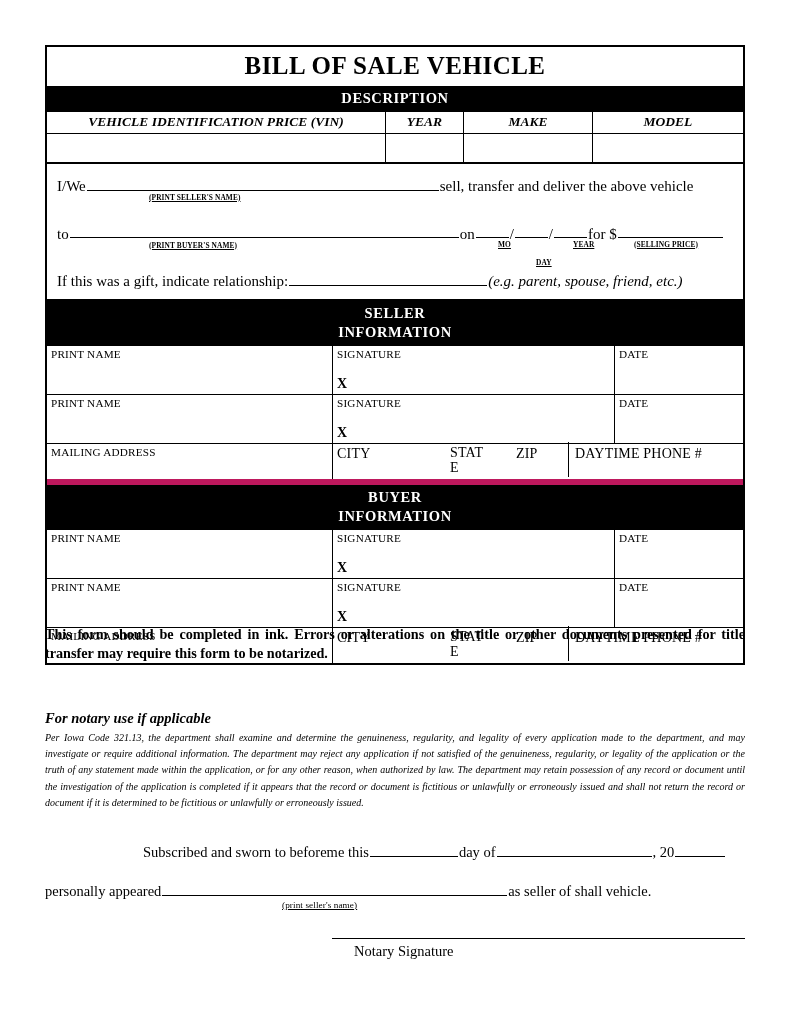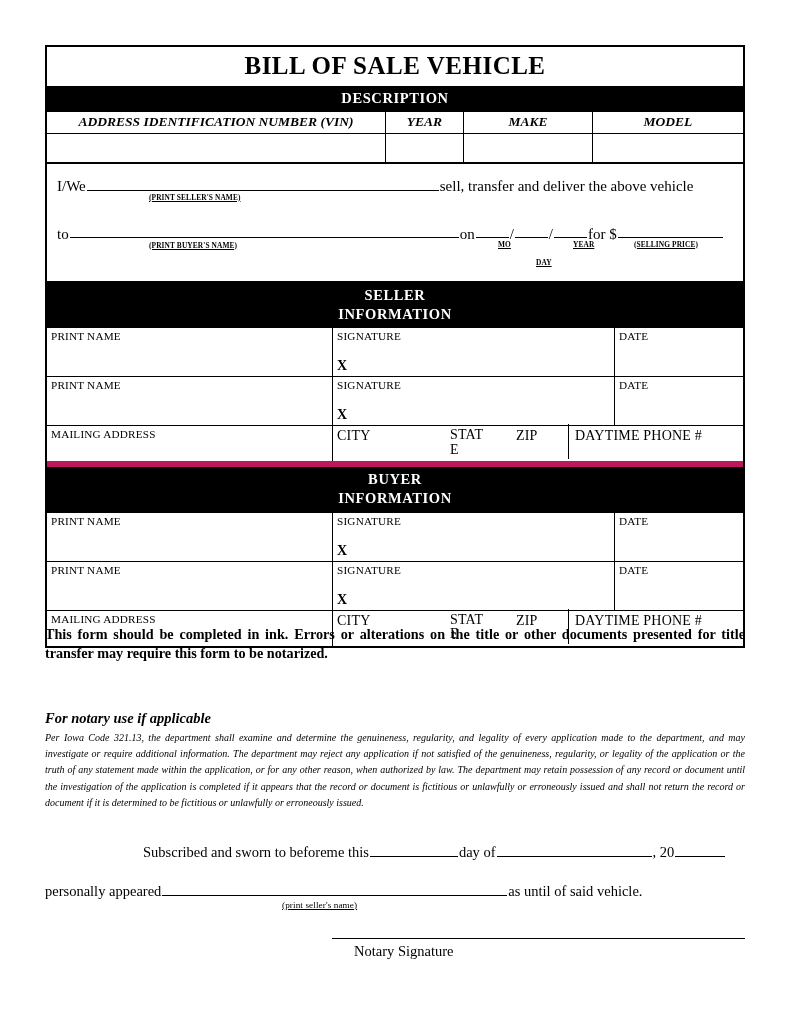--- a/index.html
+++ b/index.html
@@ -211,21 +211,21 @@
 
     <div class="title-row">BILL OF SALE VEHICLE</div>
 
     <div class="black-bar">
       <span class="ln">DESCRIPTION</span>
     </div>
 
     <table class="veh-table">
       <tbody>
           <tr class="veh-head">
-        <td style="width:338px">ADDRESS IDENTIFICATION NUMBER (VIN)</td>
+        <td style="width:338px">VEHICLE IDENTIFICATION PRICE (VIN)</td>
         <td style="width:77px">YEAR</td>
         <td style="width:128px">MAKE</td>
         <td>MODEL</td>
       </tr>
       <tr class="veh-blank">
         <td></td>
         <td></td>
         <td></td>
         <td></td>
       </tr>
@@ -241,20 +241,23 @@
 
       <div class="stmt-line" style="margin-bottom:30px;">
         <span>to</span><span class="fill" style="width:389px"></span><span>on</span><span class="fill" style="width:33px"></span><span>/</span><span class="fill" style="width:33px"></span><span>/</span><span class="fill" style="width:33px"></span><span>for $</span><span class="fill" style="width:105px"></span>
         <span class="caption" style="left:92px; top:18px;">(PRINT BUYER'S NAME)</span>
         <span class="caption" style="left:441px; top:17px;">MO</span>
         <span class="caption" style="left:479px; top:35px;">DAY</span>
         <span class="caption" style="left:516px; top:17px;">YEAR</span>
         <span class="caption" style="left:577px; top:17px;">(SELLING PRICE)</span>
       </div>
 
+      <div class="stmt-line">
+        <span>If this was a gift, indicate relationship:</span><span class="fill" style="width:198px"></span><span class="ital">(e.g. parent, spouse, friend, etc.)</span>
+      </div>
     </div>
 
     <div class="black-bar" style="border-top:2px solid #000;">
       <span class="ln">SELLER</span>
       <span class="ln">INFORMATION</span>
     </div>
 
     <table class="party-table">
       <tbody>
           <tr class="sig-row">
@@ -326,21 +329,21 @@
 
   <div class="notary-head">For notary use if applicable</div>
 
   <div class="legal">Per Iowa Code 321.13, the department shall examine and determine the genuineness, regularity, and legality of every application made to the department, and may investigate or require additional information. The department may reject any application if not satisfied of the genuineness, regularity, or legality of the application or the truth of any statement made within the application, or for any other reason, when authorized by law. The department may retain possession of any record or document until the investigation of the application is completed if it appears that the record or document is fictitious or unlawfully or erroneously issued and shall not return the record or document if it is determined to be fictitious or unlawfully or erroneously issued.</div>
 
   <div class="sworn">
     <div class="stmt-line">
       <span class="indent"></span><span>Subscribed and sworn to beforeme this</span><span class="fill" style="width:88px"></span><span>day of</span><span class="fill" style="width:155px"></span><span>, 20</span><span class="fill" style="width:50px"></span>
     </div>
     <div class="stmt-line row2">
-      <span>personally appeared</span><span class="fill" style="width:345px"></span><span>as until of said vehicle.</span>
+      <span>personally appeared</span><span class="fill" style="width:345px"></span><span>as seller of shall vehicle.</span>
       <span class="caption" style="left:237px; top:19px; font-weight:normal; font-size:9.2px;">(print seller's name)</span>
     </div>
   </div>
 
   <div class="notary-sig">
     <div class="rule"></div>
     <div class="lbl">Notary Signature</div>
   </div>
 
 </div>

